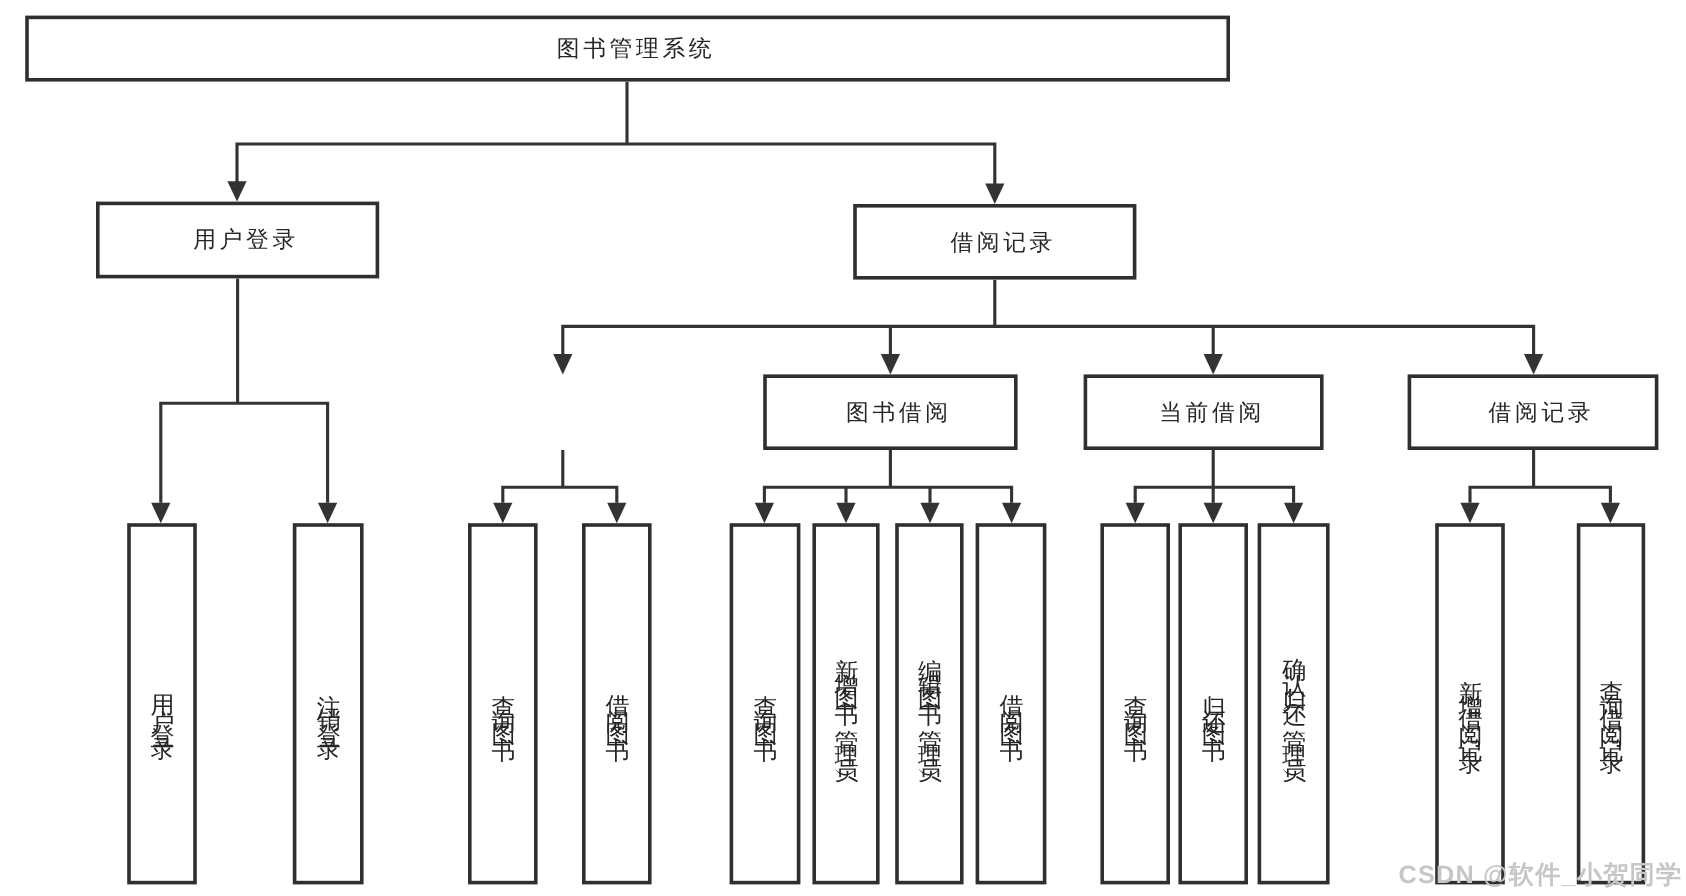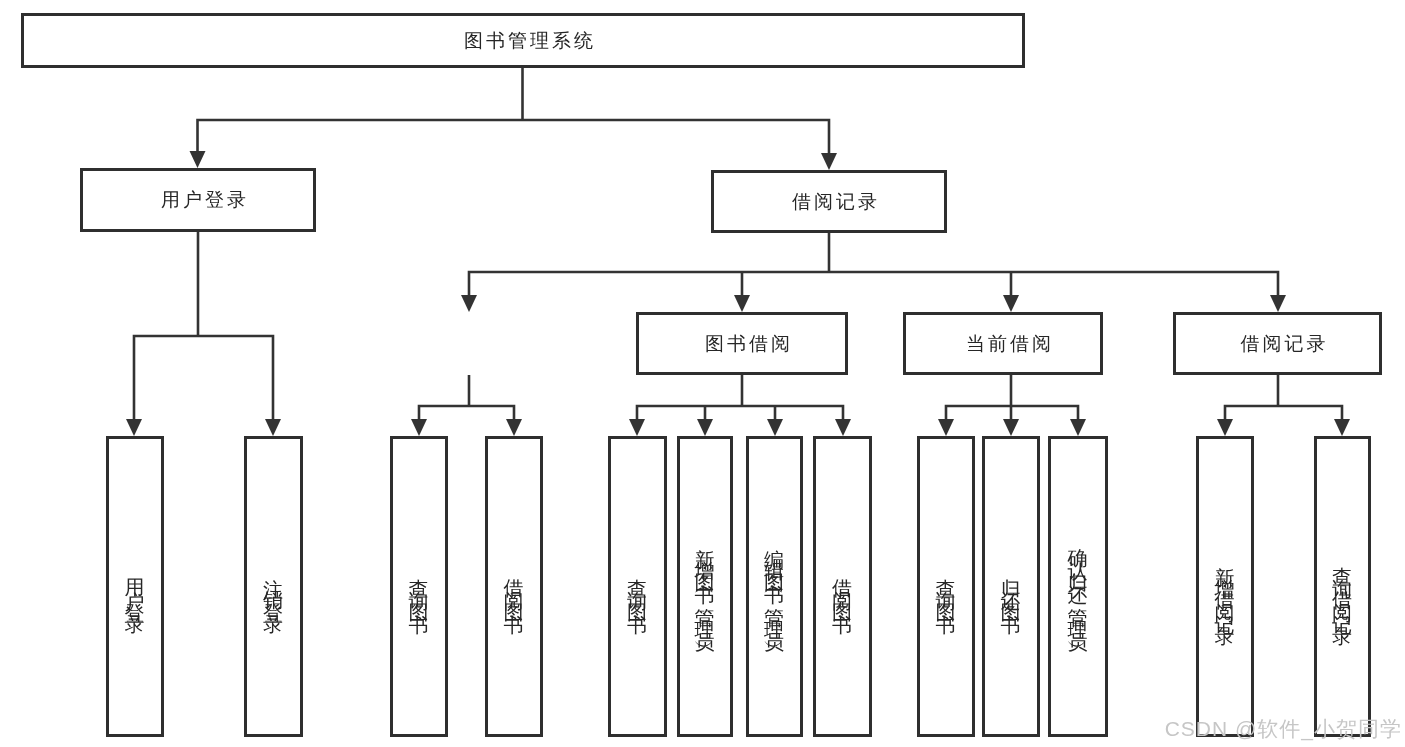--- a/index.html
+++ b/index.html
@@ -45,20 +45,21 @@
     line-height:1;
     color:var(--text);
     white-space:nowrap;
   }
   .watermark{
     position:absolute;z-index:3;
     right:3px;bottom:4px;
     font-size:21px;
     letter-spacing:1px;
     color:var(--watermark);
+    font-weight:bold;
   }
 </style>
 </head>
 <body>
 
 <div class="canvas">
 
   <svg class="connectors" width="1405" height="747" viewBox="0 0 1405 747">
 
     <g>

